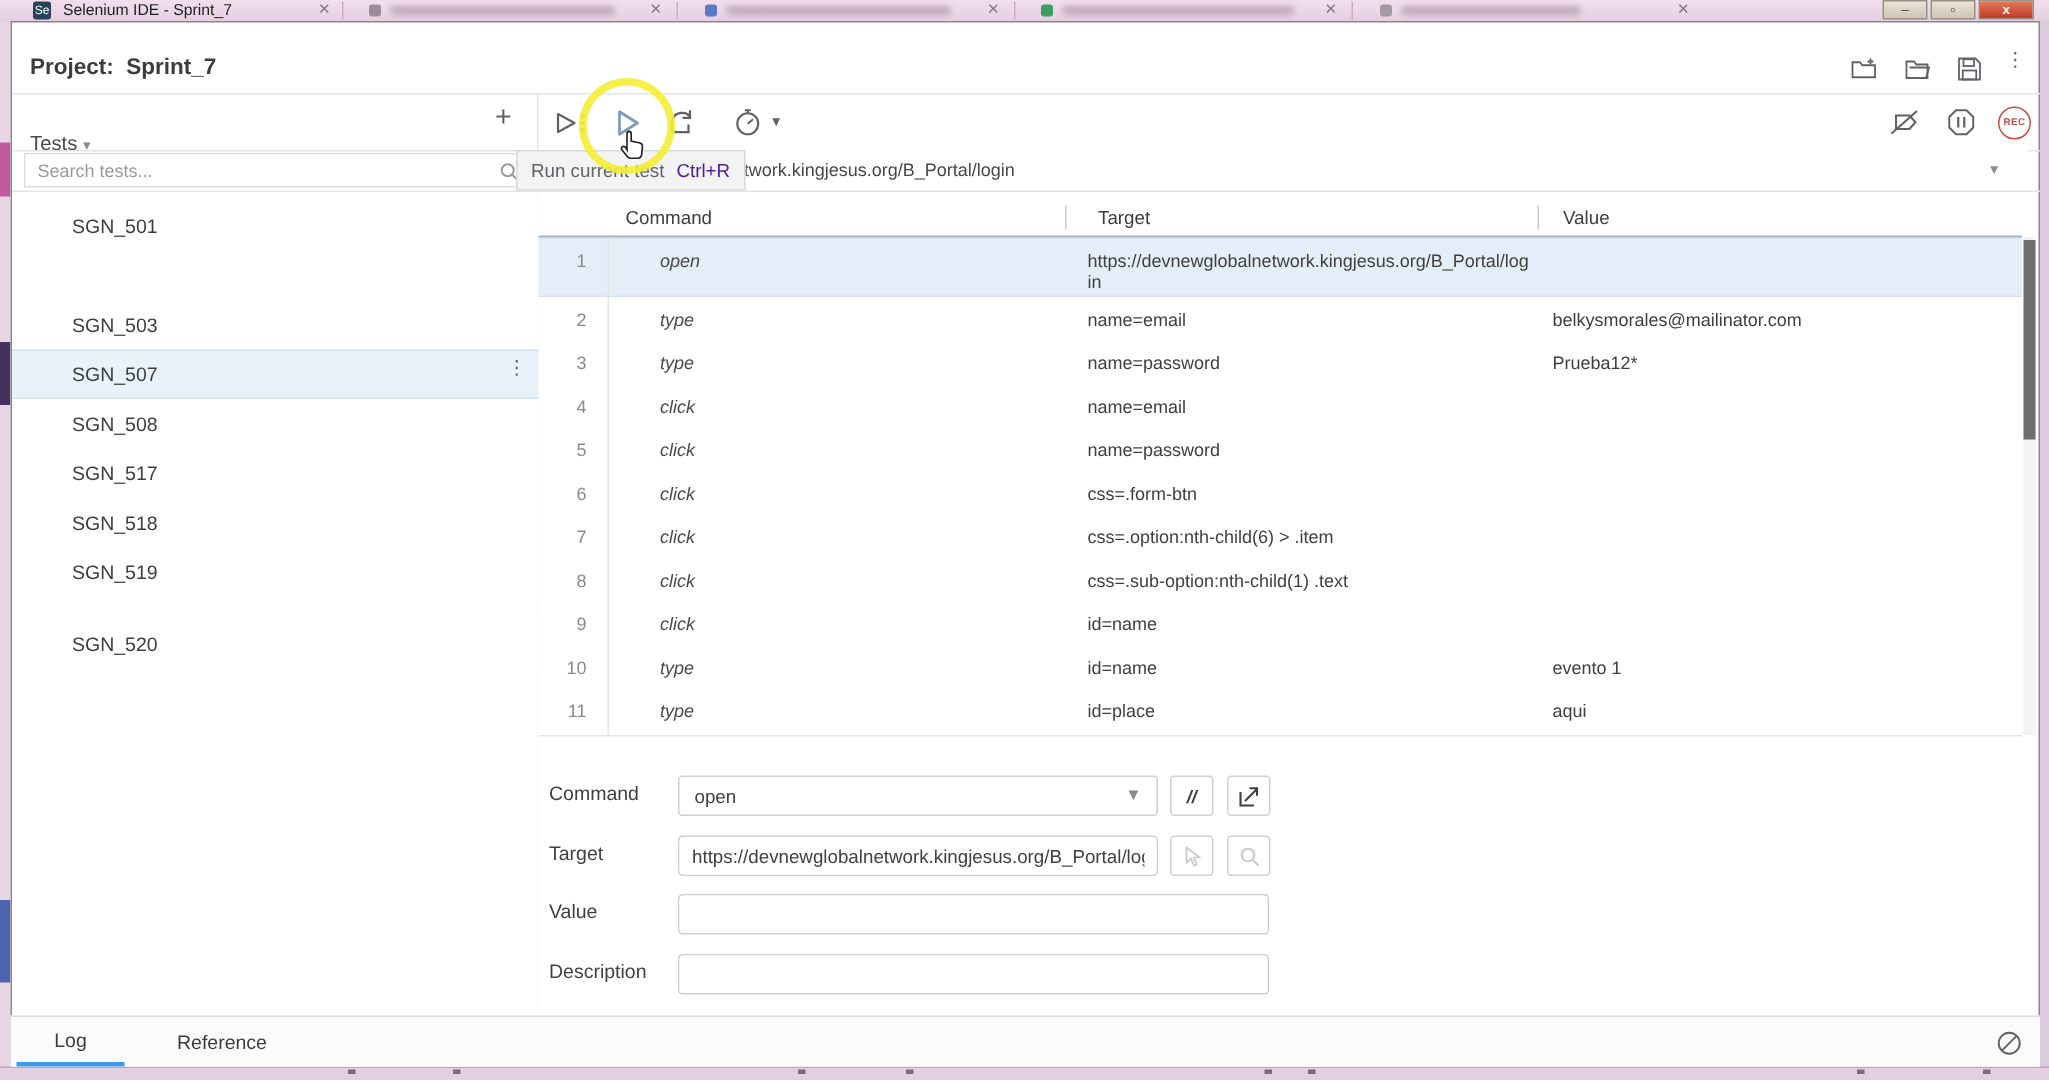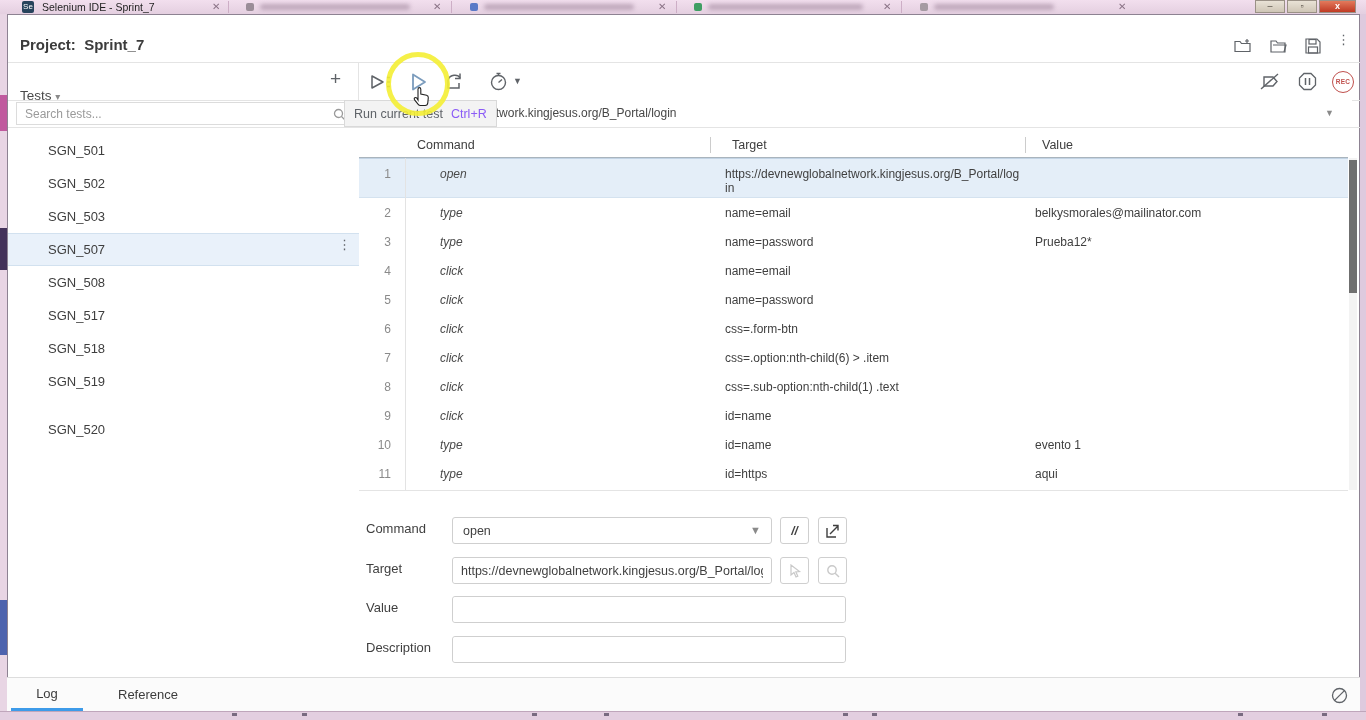--- a/index.html
+++ b/index.html
@@ -43,21 +43,21 @@
   .search-box input { width:100%; height:100%; border:none; outline:none; padding:0 22px 0 8px;
     font-size:12px; color:#444; font-family:"Liberation Sans",sans-serif; }
   .search-box input::placeholder { color:#9a9a9a; }
   .url-bar { left:360px; top:100px; width:992px; height:27px; background:#fff; z-index:10; }
   .url-text { left:13px; top:6px; font-size:12px; color:#474747; white-space:nowrap; }
 
   
   .tooltip { left:344px; top:100px; width:153px; height:27px; background:#f3f3f3;
     border:1px solid #d9d9d9; z-index:30; display:flex; align-items:center; padding-left:9px; }
   .tooltip .tt-label { font-size:12.5px; color:#5f6368; }
-  .tooltip .tt-key { font-size:12.5px; color:#8b5cf6; margin-left:8px; }
+  .tooltip .tt-key { font-size:12.5px; color:#4c1d95; margin-left:8px; }
   .hl-ring { left:386px; top:52px; width:64px; height:64px; border:5px solid rgba(244,238,52,.9);
     border-radius:50%; z-index:50; }
   .cursor-hand { left:410px; top:84px; z-index:55; }
 
   
   .test-item { left:0; width:351px; height:33px; display:flex; align-items:center;
     padding-left:40px; font-size:13px; color:#3e3e3e; background:#fff; }
   .test-item.sel { background:#e9f1fa; border-top:1px solid #d2e1ef; border-bottom:1px solid #d2e1ef; }
   .kebab { position:absolute; right:8px; top:8px; color:#5f6368; font-size:13px; letter-spacing:0; line-height:5px; }
 
@@ -240,23 +240,20 @@
   </div>
   <div class="abs hl-ring"></div>
   <svg class="abs cursor-hand" width="23" height="25" viewBox="0 0 23 25">
     <path d="M8 16 L8 5.2 Q8 3.6 9.4 3.6 Q10.8 3.6 10.8 5.2 L10.8 10 L16.6 11.3 Q18.4 11.8 18.3 13.6 L17.8 18.8 Q17.5 21.5 15.2 21.5 L10.4 21.5 Q9.1 21.5 8.2 20.3 L4.6 15.8 Q3.7 14.6 4.9 13.8 Q5.9 13.2 6.9 14.1 Z" fill="#fff" stroke="#222" stroke-width="1.1"></path>
   </svg>
 
   <div class="abs" style="left:8px;top:127px;width:351px;height:550px;background:#fff;">
     <div class="abs test-item" style="top:7px;">
         <span>SGN_501</span>
       </div>
-    <div class="abs test-item" style="top:40px;">
-        <span>SGN_502</span>
-      </div>
     <div class="abs test-item" style="top:73px;">
         <span>SGN_503</span>
       </div>
     <div class="abs test-item sel" style="top:106px;">
       <span>SGN_507</span>
       <span class="kebab">⋮</span>
     </div>
     <div class="abs test-item" style="top:139px;">
         <span>SGN_508</span>
       </div>
@@ -338,21 +335,21 @@
   </div>
   <div class="abs trow" style="top:430px;">
     <span class="tnum">10</span>
     <span class="tcmd">type</span>
     <span class="ttgt">id=name</span>
     <span class="tval">evento 1</span>
   </div>
   <div class="abs trow" style="top:459px;">
     <span class="tnum">11</span>
     <span class="tcmd">type</span>
-    <span class="ttgt">id=https</span>
+    <span class="ttgt">id=place</span>
     <span class="tval">aqui</span>
   </div>
   <div class="abs numcol-border"></div>
   <div class="abs hline" style="left:359px;top:490px;width:989px;"></div>
   <div class="abs scroll-track"></div>
   <div class="abs scroll-thumb"></div>
 
   <div class="abs fld-label" style="top:521px;">Command</div>
   <div class="abs fld-box" style="left:452px;top:517px;width:320px;">
     <span class="sel-text">open</span>

